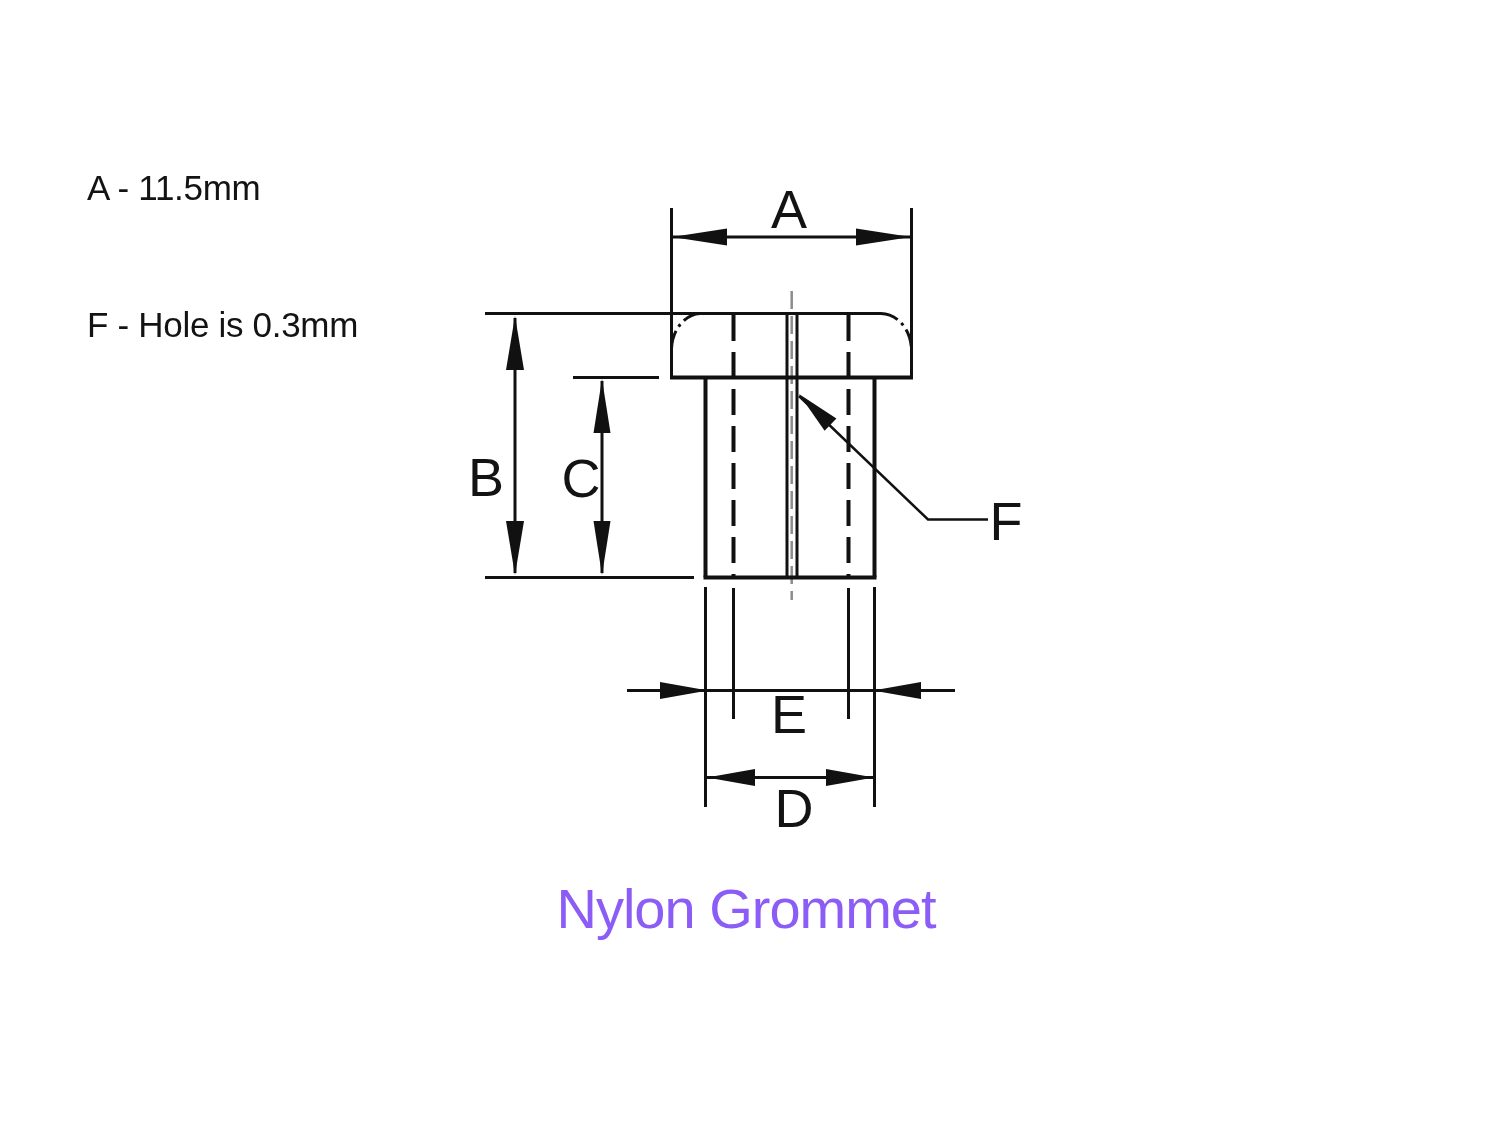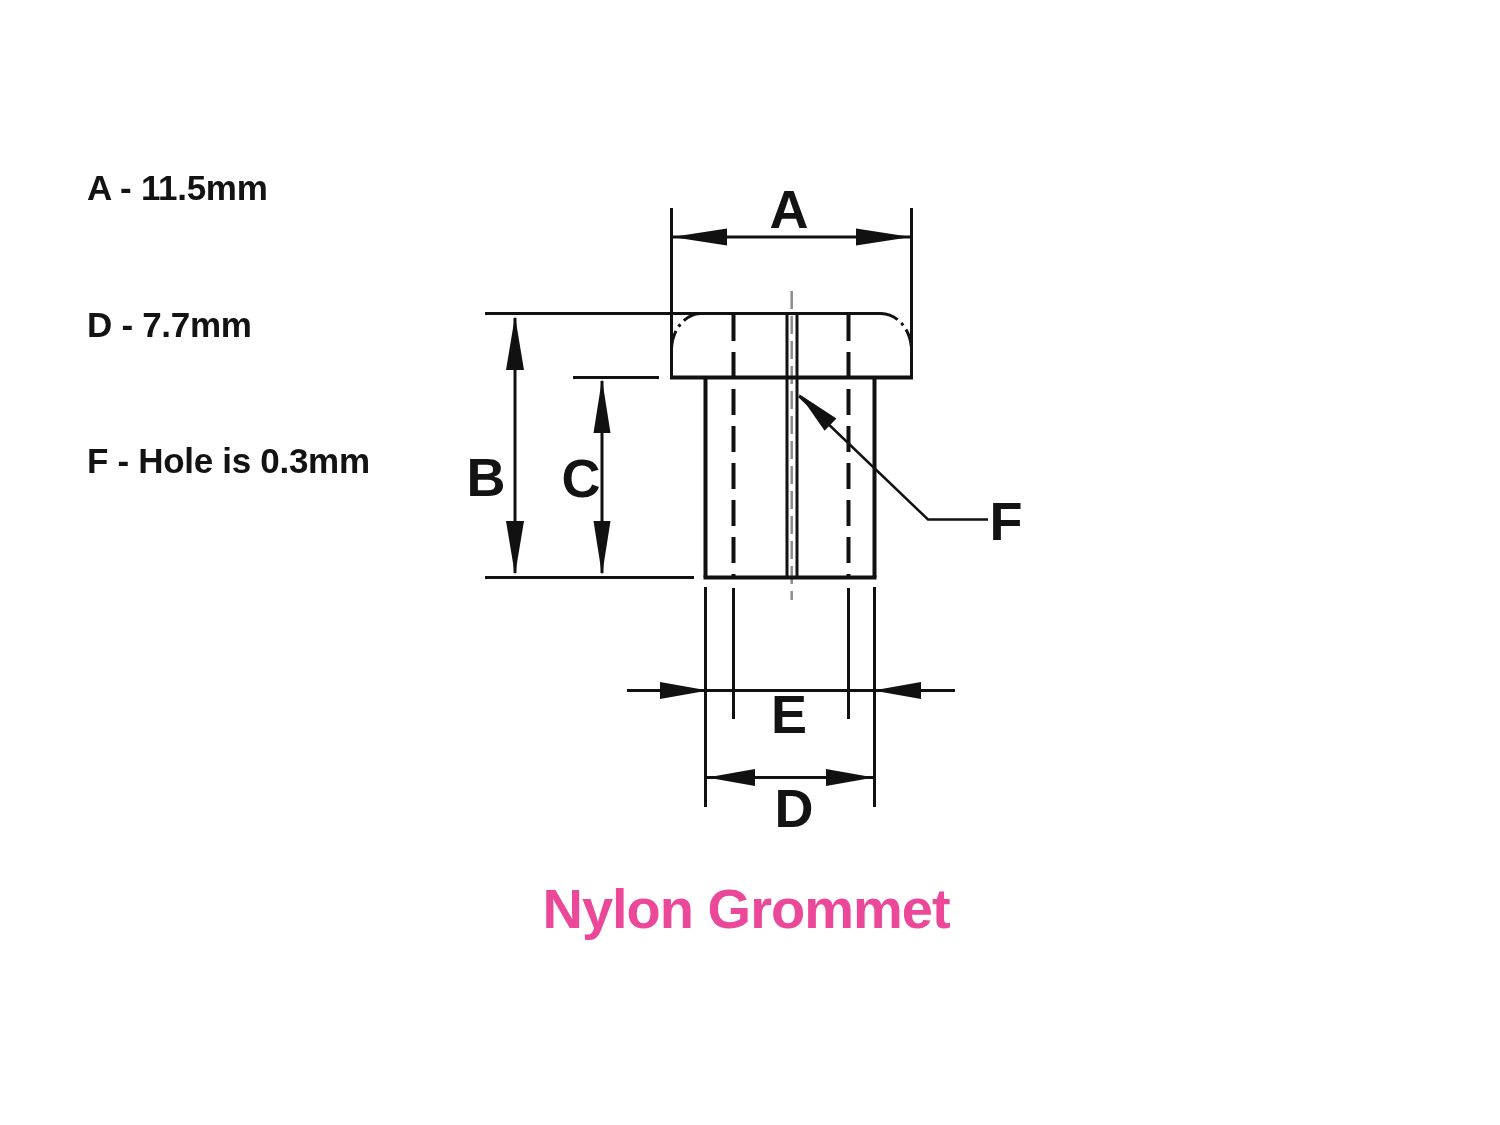--- a/index.html
+++ b/index.html
@@ -9,57 +9,55 @@
   }
   *{margin:0;padding:0;box-sizing:border-box;}
   html,body{background:#fff;}
   .canvas{
     position:relative;
     width:1483px;height:1125px;
     background:var(--bg);
     overflow:hidden;
     font-family:"Liberation Sans", sans-serif;
     color:var(--line);
-    font-weight:bold;
   }
   .legend{
     position:absolute;
     left:87px;top:74px;
     font-size:35px;
     line-height:45.5px;
     letter-spacing:-0.3px;
     color:#131313;
     white-space:pre;
   }
   .drawing{
     position:absolute;left:0;top:0;
   }
   .title-block{
     position:absolute;
     left:371px;top:872px;width:750px;
     text-align:center;
     font-size:56px;
     line-height:73px;
     letter-spacing:-1px;
-    color:#ec4899;
+    color:#8b5cf6;
   }
   svg .dim-label{
     font-family:"Liberation Sans", sans-serif;
     font-size:54px;
     fill:#131313;
   }
 </style>
 </head>
 <body>
 
 <div class="canvas">
 
   <div class="legend">
     <div>A - 11.5mm</div>
-    <div>D - 7.7mm</div>
     <div>F - Hole is 0.3mm</div>
   </div>
 
   <svg class="drawing" width="1500" height="1125" viewBox="0 0 1500 1125">
 
     <g>
       <line x1="791.7" y1="291" x2="791.7" y2="600" stroke="#8c8c8c" stroke-width="2.5" stroke-dasharray="18 7"></line>
     </g>
 
     <g stroke="#111" stroke-width="4">

